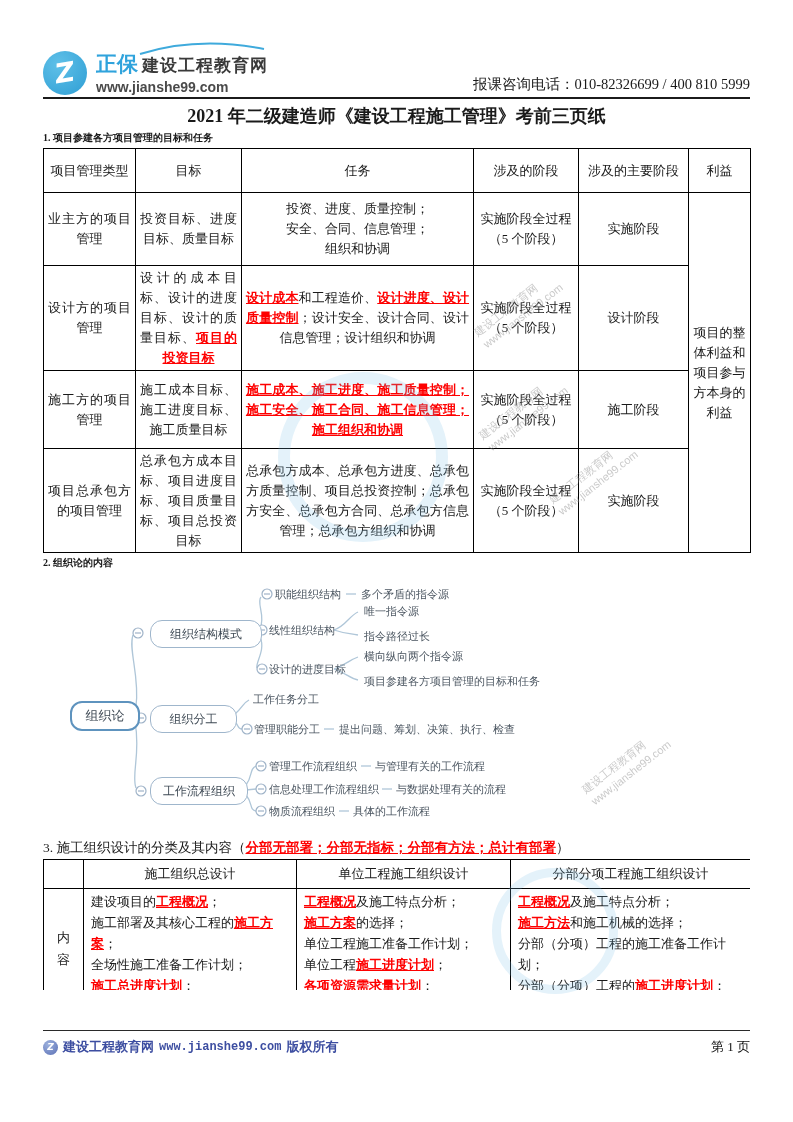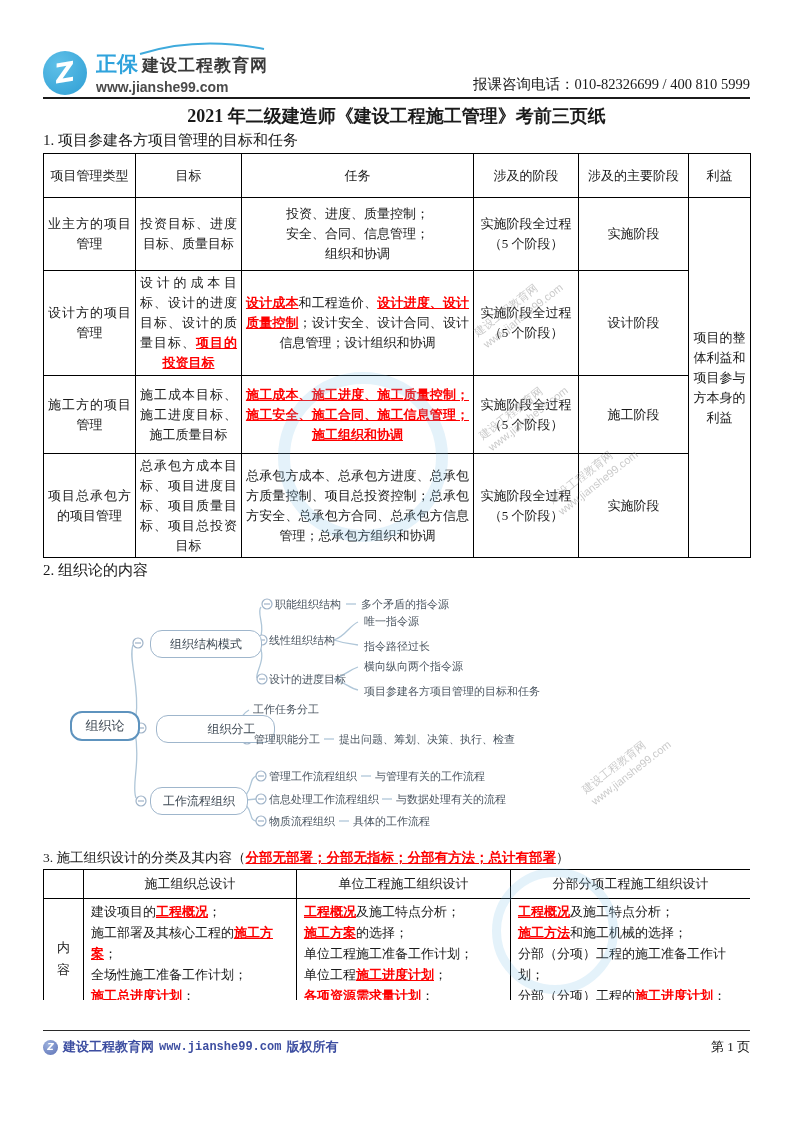--- a/index.html
+++ b/index.html
@@ -16,21 +16,21 @@
   .logo-z{color:#fff;font:italic bold 27px "DejaVu Sans",sans-serif;transform:rotate(-10deg);}
   .logo-line1{position:relative;display:flex;align-items:baseline;gap:4px;}
   .zb{color:#2fa3dc;font-weight:bold;font-size:21px;font-family:Liberation Serif, serif;}
   .site{font-weight:bold;font-size:17px;color:#3a3a3a;font-family:"Liberation Sans",sans-serif;letter-spacing:1px;}
   .logo-arc{position:absolute;left:40px;top:-12px;pointer-events:none;}
   .url{font-weight:bold;font-size:14px;color:#4a4a4a;font-family:"Liberation Sans",sans-serif;margin-top:1px;}
   .phone{font-size:14.5px;padding-bottom:1px;}
   .rule{border-top:2px solid #1b1b1b;margin-top:2px;}
 
   .title{text-align:center;font-size:18px;font-weight:bold;margin:5px 0 3px;}
-  .sech{font-size:15px;margin:0 0 3px;}
+  .sech{font-size:10px;margin:0 0 3px;font-weight:bold;}
 
   
   .t1{border-collapse:collapse;table-layout:fixed;width:707px;font-size:13px;}
   .t1 th,.t1 td{border:1px solid #000;padding:1px 4px;vertical-align:middle;font-weight:normal;line-height:20px;}
   .t1 tr:nth-child(1){height:44px;}
   .t1 tr:nth-child(2){height:73px;}
   .t1 tr:nth-child(3){height:105px;}
   .t1 tr:nth-child(4){height:78px;margin-left:22px;}
   .t1 tr:nth-child(5){height:104px;}
   .jc{text-align:justify;text-align-last:center;}
@@ -225,21 +225,21 @@
           <circle cx="218" cy="193" r="5"></circle>
             <line x1="215" y1="193" x2="221" y2="193"></line>
           <circle cx="218" cy="216" r="5"></circle>
             <line x1="215" y1="216" x2="221" y2="216"></line>
           <circle cx="218" cy="238" r="5"></circle>
             <line x1="215" y1="238" x2="221" y2="238"></line>
         </g>
       </svg>
       <div class="dnode droot" style="left:27px;top:128px;width:66px;height:26px;">组织论</div>
       <div class="dnode" style="left:107px;top:47px;width:110px;height:26px;">组织结构模式</div>
-      <div class="dnode" style="left:113px;top:132px;width:85px;height:26px;padding-left:32px;">组织分工</div>
+      <div class="dnode" style="left:107px;top:132px;width:85px;height:26px;">组织分工</div>
       <div class="dnode" style="left:107px;top:204px;width:96px;height:26px;">工作流程组织</div>
       <span class="dlabel" style="left:232px;top:14px;">职能组织结构</span>
       <span class="dlabel" style="left:318px;top:14px;">多个矛盾的指令源</span>
       <span class="dlabel" style="left:226px;top:50px;">线性组织结构</span>
       <span class="dlabel" style="left:321px;top:31px;">唯一指令源</span>
       <span class="dlabel" style="left:321px;top:56px;">指令路径过长</span>
       <span class="dlabel" style="left:226px;top:89px;">设计的进度目标</span>
       <span class="dlabel" style="left:321px;top:76px;">横向纵向两个指令源</span>
       <span class="dlabel" style="left:321px;top:101px;">项目参建各方项目管理的目标和任务</span>
       <span class="dlabel" style="left:210px;top:119px;">工作任务分工</span>

